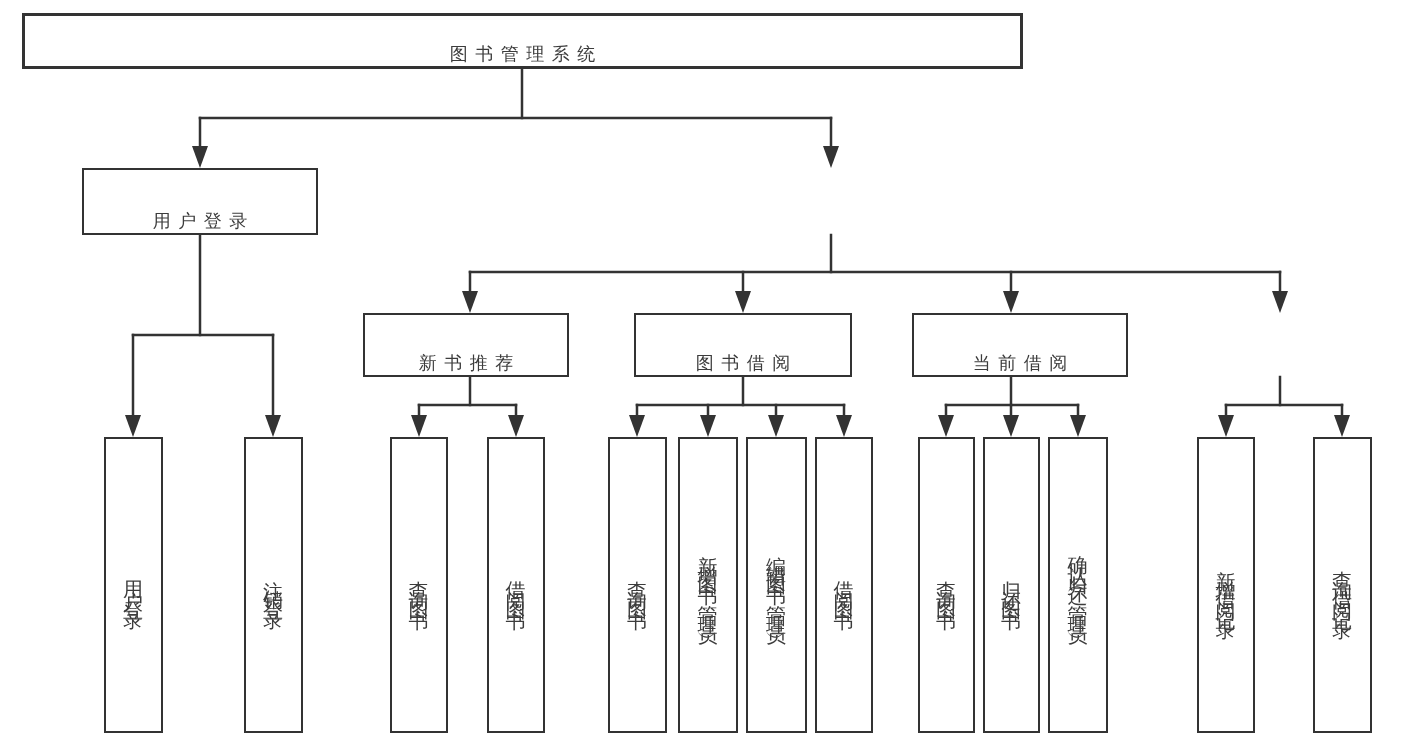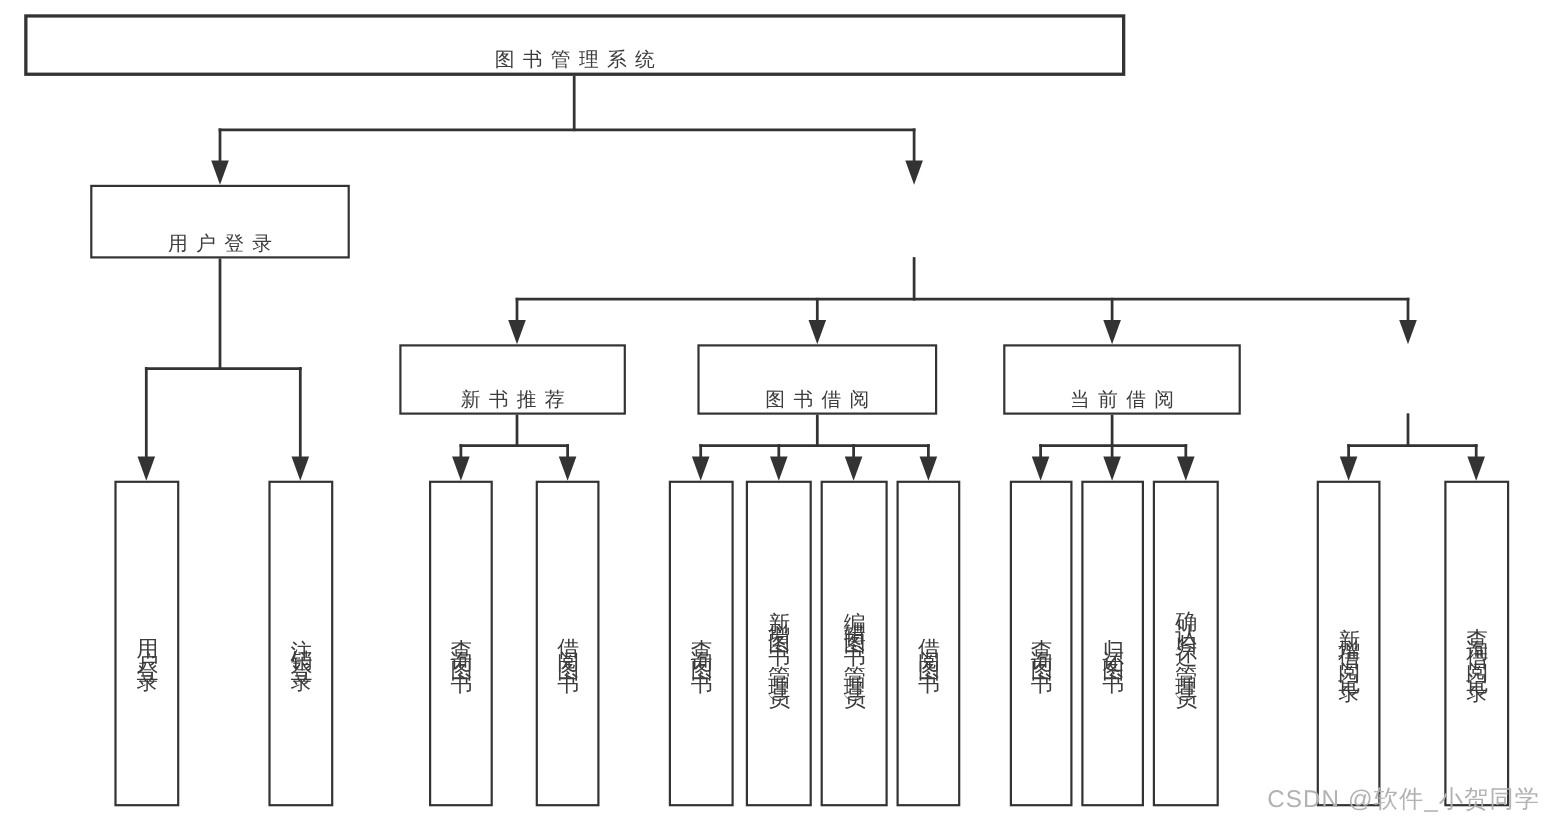--- a/index.html
+++ b/index.html
@@ -202,15 +202,14 @@
     <span class="vtext">确认归还（管理员）</span>
   </div>
 
   <div class="leaf" style="left:1197px; width:58px;">
     <span class="vtext">新增借阅记录</span>
   </div>
   <div class="leaf" style="left:1313px; width:59px;">
     <span class="vtext">查询借阅记录</span>
   </div>
 
-  <div class="watermark">CSDN @软件_小贺同学</div>
 
 </div>
 
 </body></html>

